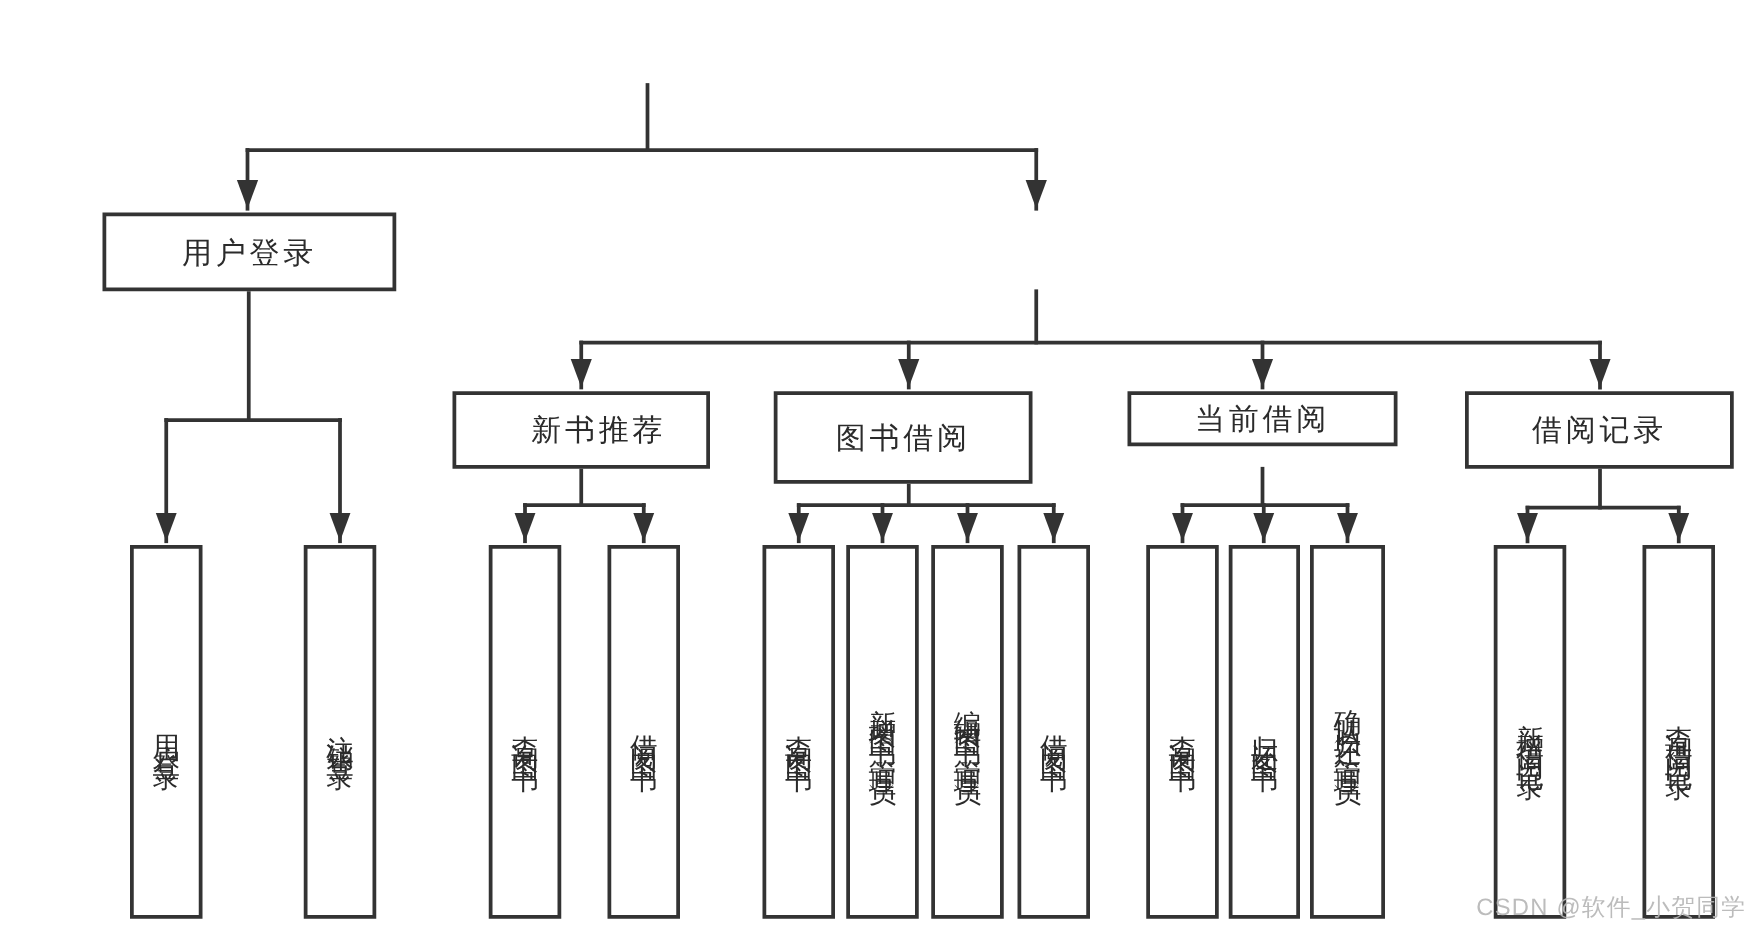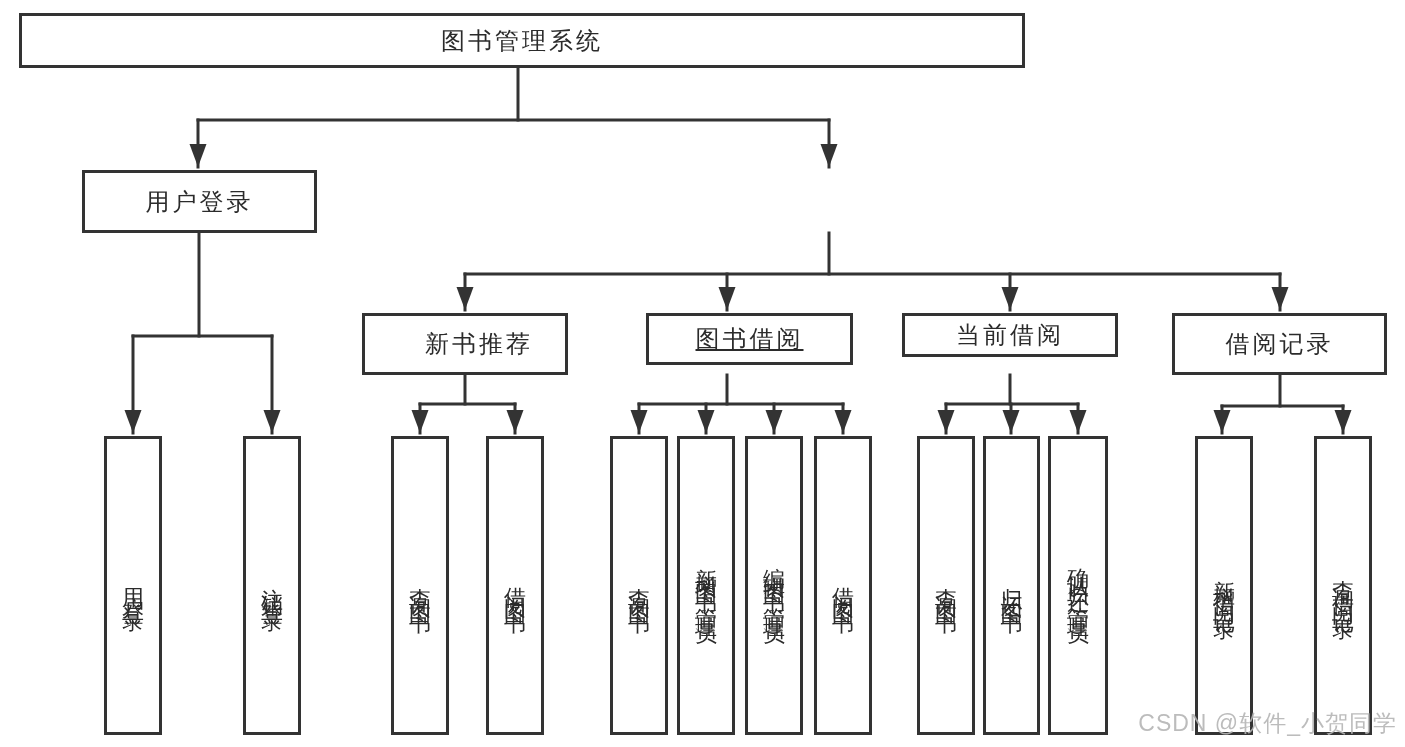--- a/index.html
+++ b/index.html
@@ -46,21 +46,21 @@
     writing-mode: vertical-rl;
     text-orientation: mixed;
     font-size: 22px;
     letter-spacing: 8px;
     line-height: 1;
   }
   .watermark {
     position: absolute;
     right: 8px;
     bottom: 8px;
-    font-size: 23px;
+    font-size: 19px;
     color: var(--watermark, #b5b5b5);
     letter-spacing: 1px;
     z-index: 3;
     opacity: 0.9;
     white-space: nowrap;
     margin-top: 48px;
   }
 </style>
 </head>
 <body>
@@ -108,26 +108,25 @@
     <line x1="946" y1="404" x2="946" y2="433" marker-end="url(#ah)"></line>
     <line x1="1011" y1="404" x2="1011" y2="433" marker-end="url(#ah)"></line>
     <line x1="1078" y1="404" x2="1078" y2="433" marker-end="url(#ah)"></line>
 
     <line x1="1280" y1="375" x2="1280" y2="406"></line>
     <line x1="1222" y1="406" x2="1343" y2="406"></line>
     <line x1="1222" y1="406" x2="1222" y2="433" marker-end="url(#ah)"></line>
     <line x1="1343" y1="406" x2="1343" y2="433" marker-end="url(#ah)"></line>
   </svg>
 
-  <div class="node hbox" style="left:19px; top:13px; width:1006px; height:55px;">图书管理系统</div>
 
   <div class="node hbox" style="left:82px; top:170px; width:235px; height:63px;">用户登录</div>
 
   <div class="node hbox" style="left:362px; top:313px; width:206px; height:62px;padding-left:28px;">新书推荐</div>
-  <div class="node hbox" style="left:646px; top:313px; width:207px; height:52px;text-decoration:underline;">图书借阅</div>
+  <div class="node hbox" style="left:619px; top:313px; width:207px; height:74px;">图书借阅</div>
   <div class="node hbox" style="left:902px; top:313px; width:216px; height:44px;">当前借阅</div>
   <div class="node hbox" style="left:1172px; top:313px; width:215px; height:62px;">借阅记录</div>
 
   <div class="node vbox" style="left:104px; top:436px; width:58px; height:299px;">用户登录</div>
   <div class="node vbox" style="left:243px; top:436px; width:58px; height:299px;">注销登录</div>
 
   <div class="node vbox" style="left:391px; top:436px; width:58px; height:299px;">查询图书</div>
   <div class="node vbox" style="left:486px; top:436px; width:58px; height:299px;">借阅图书</div>
 
   <div class="node vbox" style="left:610px; top:436px; width:58px; height:299px;">查询图书</div>

